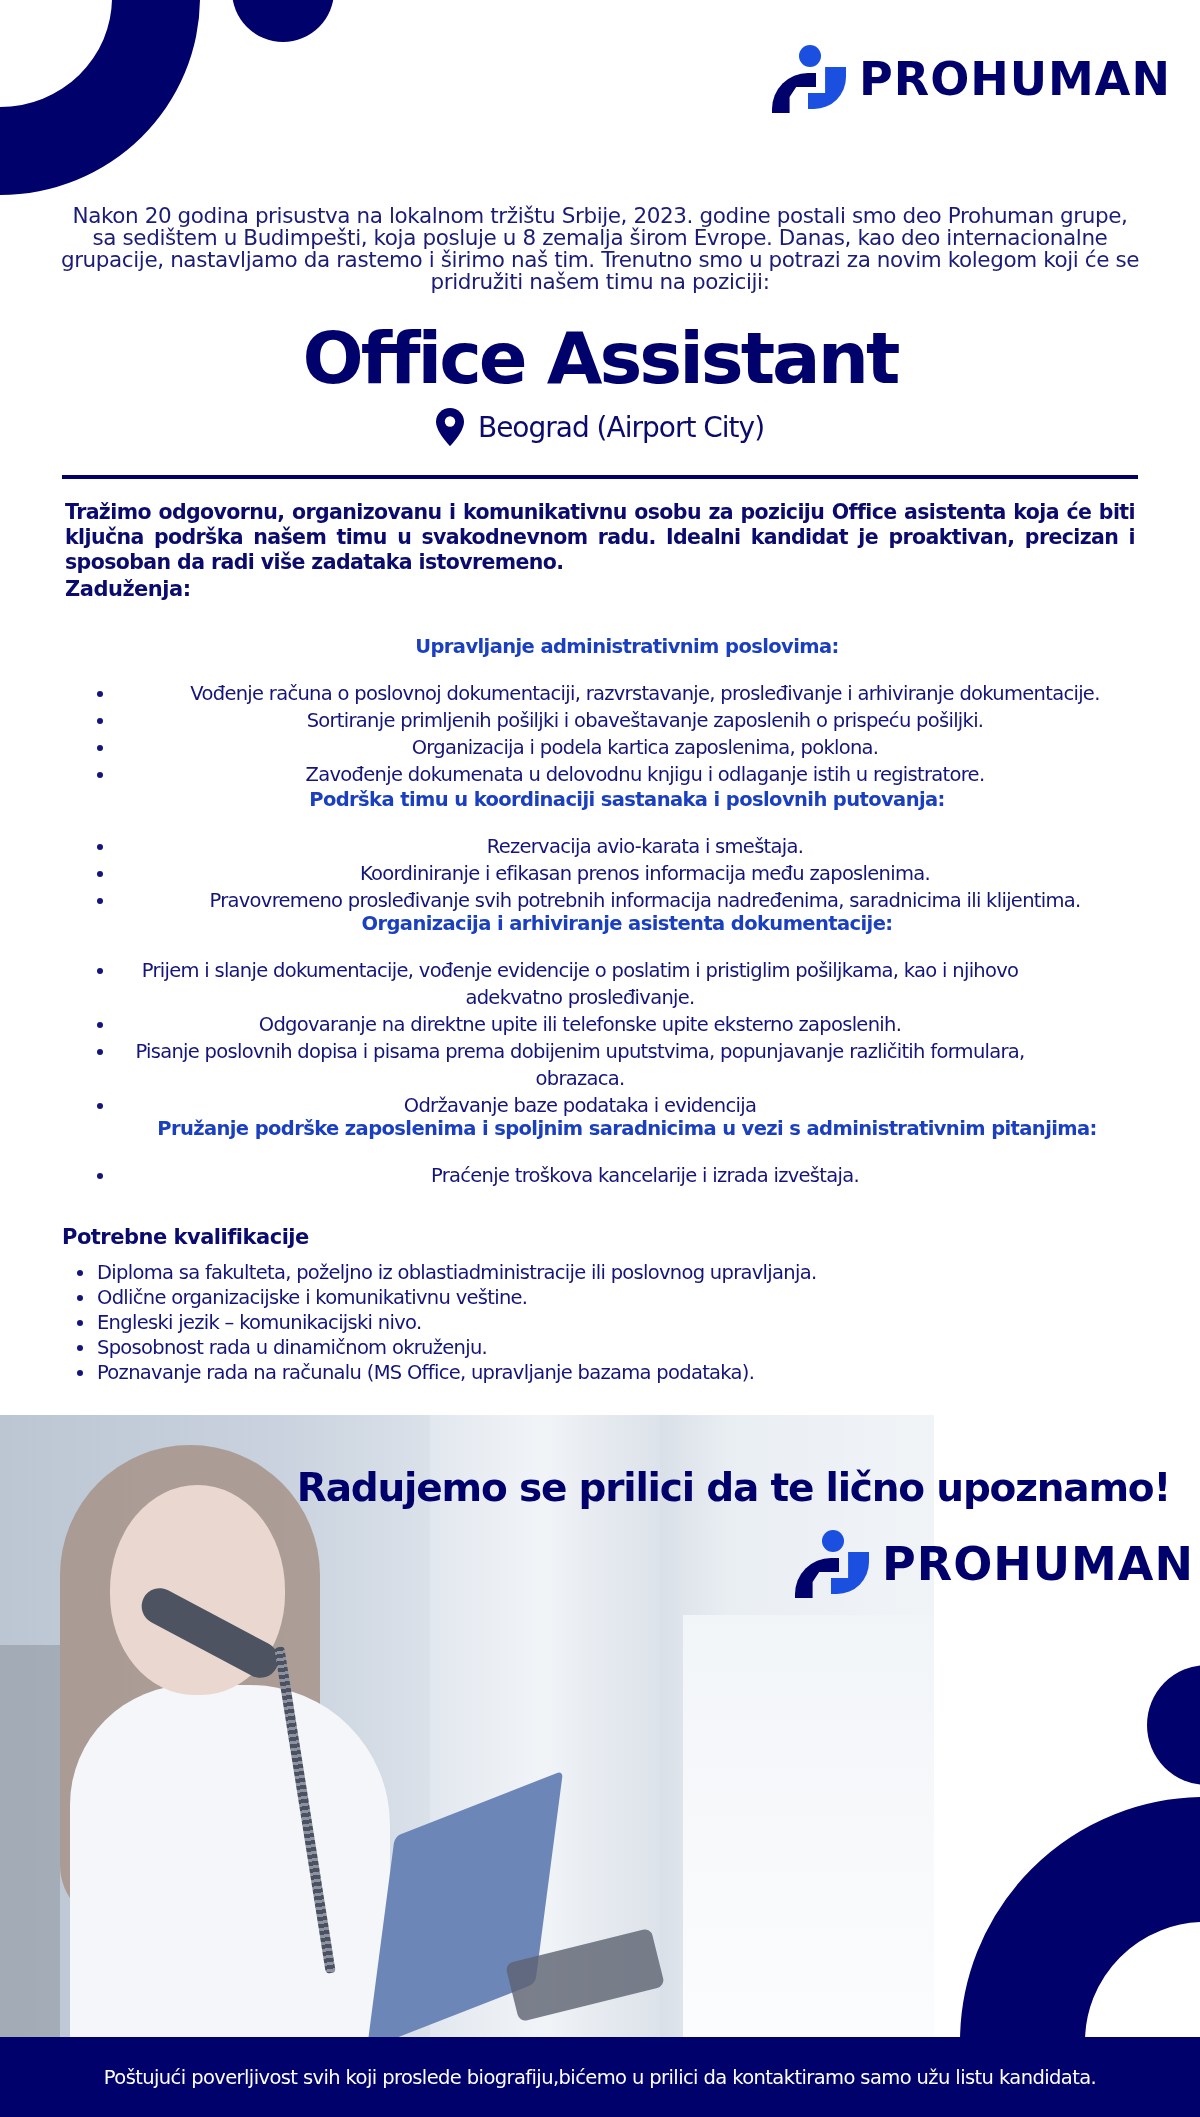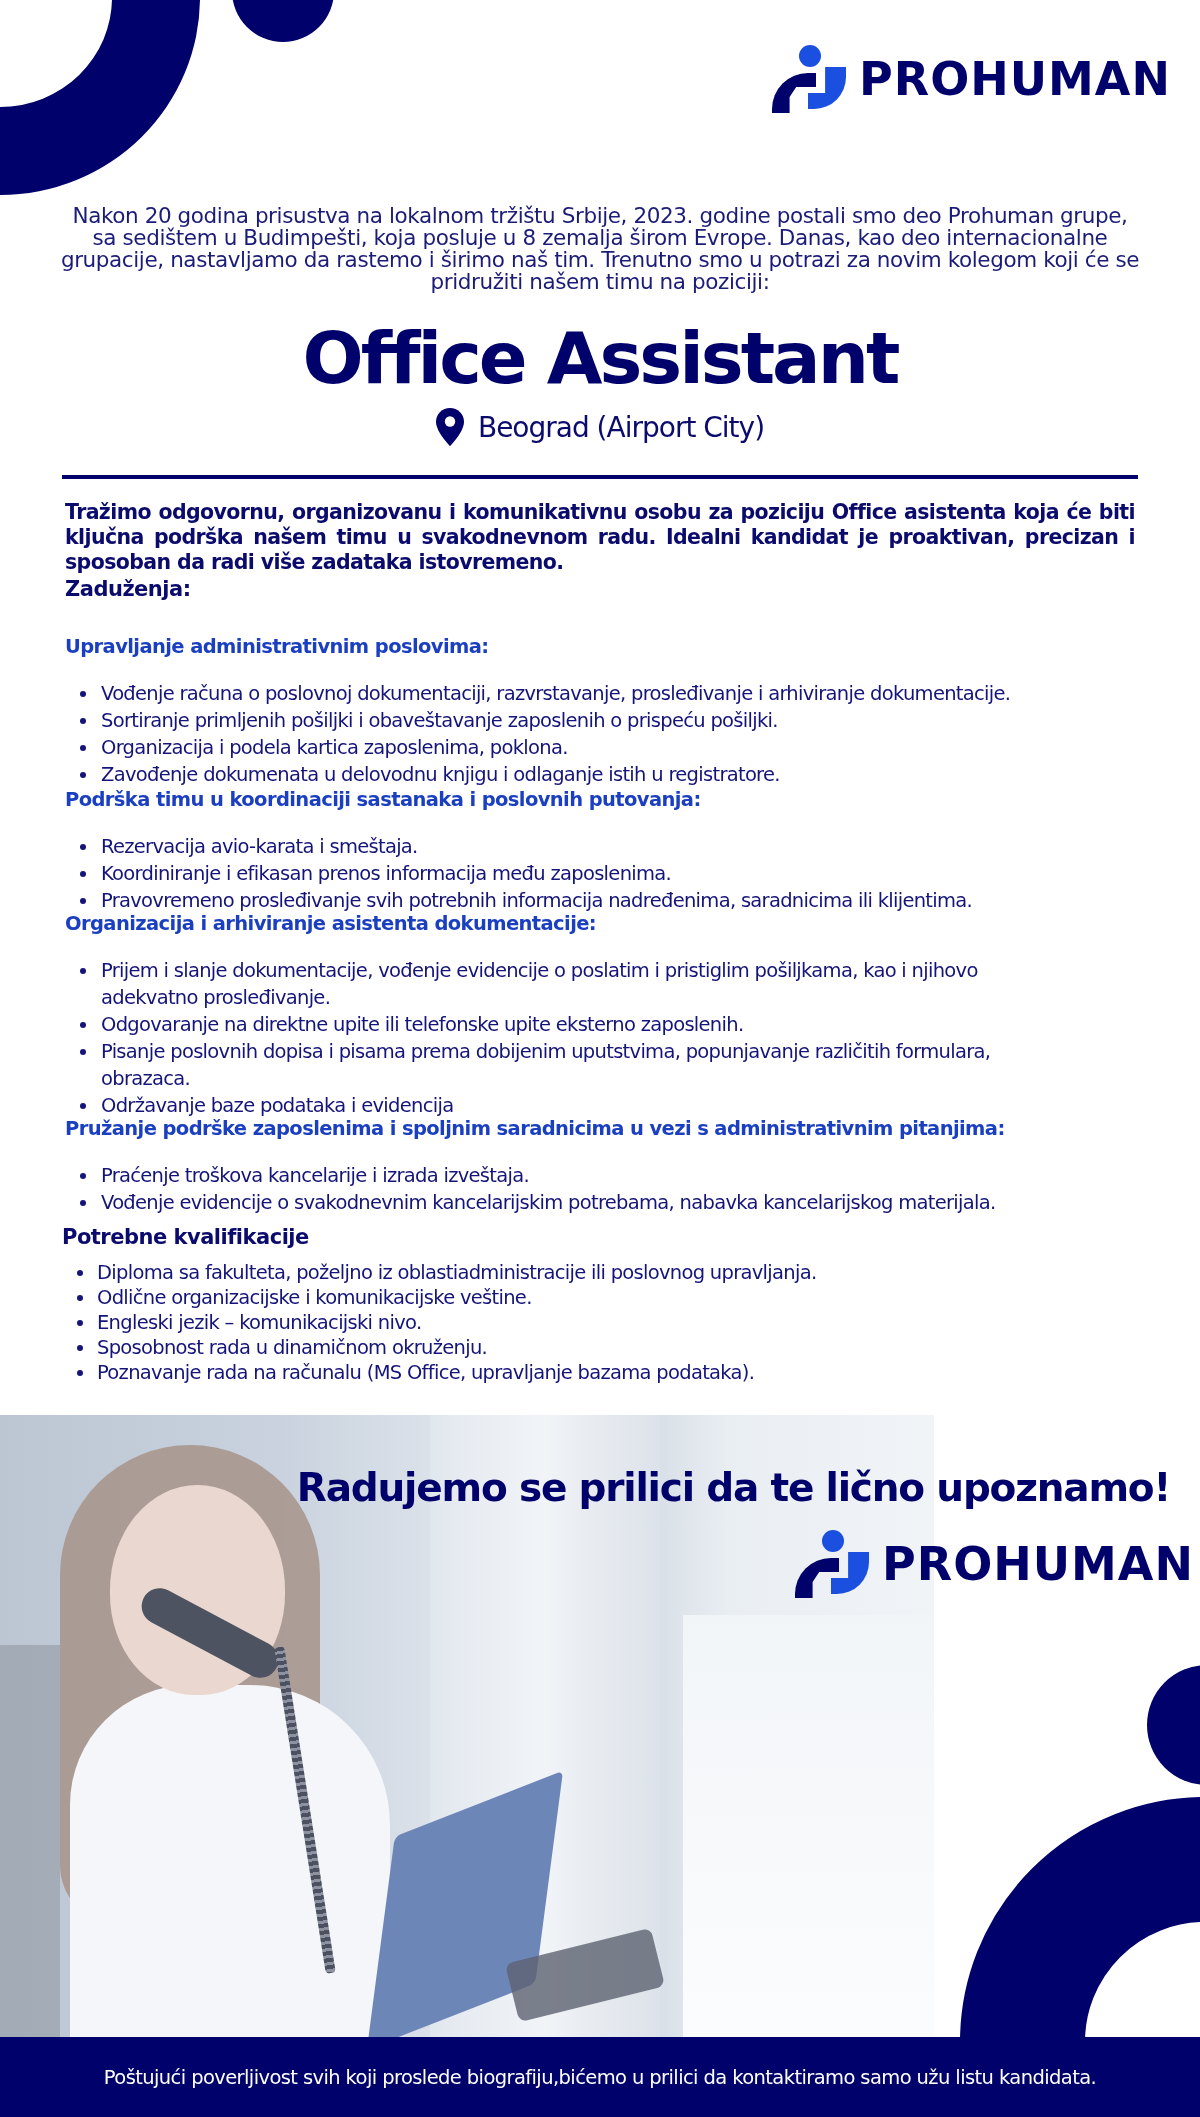--- a/index.html
+++ b/index.html
@@ -55,21 +55,21 @@
 
     .lead {
       position: absolute; left: 65px; top: 500px; width: 1070px;
       font-family: "DejaVu Sans", sans-serif; font-weight: bold; font-size: 20.5px;
       line-height: 25px; color: #0b0b6e; text-align: justify; letter-spacing: -0.6px;
     }
     .h-duties {
       position: absolute; left: 65px; top: 577px; font-family: "DejaVu Sans", sans-serif;
       font-weight: bold; font-size: 21px; color: #0b0b6e; letter-spacing: -0.5px;
     }
-    .section { position: absolute; left: 65px; width: 1090px; }
+    .section { position: absolute; left: 82px; width: 1090px; text-align: center; }
     .section h3 {
       font-family: "DejaVu Sans", sans-serif; font-weight: bold; font-size: 19.5px;
       color: #1a3fc0; letter-spacing: -0.6px; line-height: 26px;
     }
     .section ul { list-style: none; margin-top: 20px; }
     .section li {
       position: relative; font-family: "DejaVu Sans", sans-serif; font-size: 19.5px;
       line-height: 27px; color: #14147a; letter-spacing: -0.7px; padding-left: 36px;
     }
     .section li::before {
@@ -181,29 +181,28 @@
     <li>Odgovaranje na direktne upite ili telefonske upite eksterno zaposlenih.</li>
     <li>Pisanje poslovnih dopisa i pisama prema dobijenim uputstvima, popunjavanje različitih formulara, obrazaca.</li>
     <li>Održavanje baze podataka i evidencija</li>
   </ul>
 </div>
 
 <div class="section s4" style="top:1116px;">
   <h3>Pružanje podrške zaposlenima i spoljnim saradnicima u vezi s administrativnim pitanjima:</h3>
   <ul>
     <li>Praćenje troškova kancelarije i izrada izveštaja.</li>
-    <li>Vođenje evidencije o svakodnevnim kancelarijskim potrebama, nabavka kancelarijskog materijala.</li>
   </ul>
 </div>
 
 <div class="qual">
   <h3>Potrebne kvalifikacije</h3>
   <ul>
     <li>Diploma sa fakulteta, poželjno iz oblastiadministracije ili poslovnog upravljanja.</li>
-    <li>Odlične organizacijske i komunikacijske veštine.</li>
+    <li>Odlične organizacijske i komunikativnu veštine.</li>
     <li>Engleski jezik – komunikacijski nivo.</li>
     <li>Sposobnost rada u dinamičnom okruženju.</li>
     <li>Poznavanje rada na računalu (MS Office, upravljanje bazama podataka).</li>
   </ul>
 </div>
 
 <div class="photo">
   <div class="window-light"></div>
   <div class="chair"></div>
   <div class="monitor"></div>

